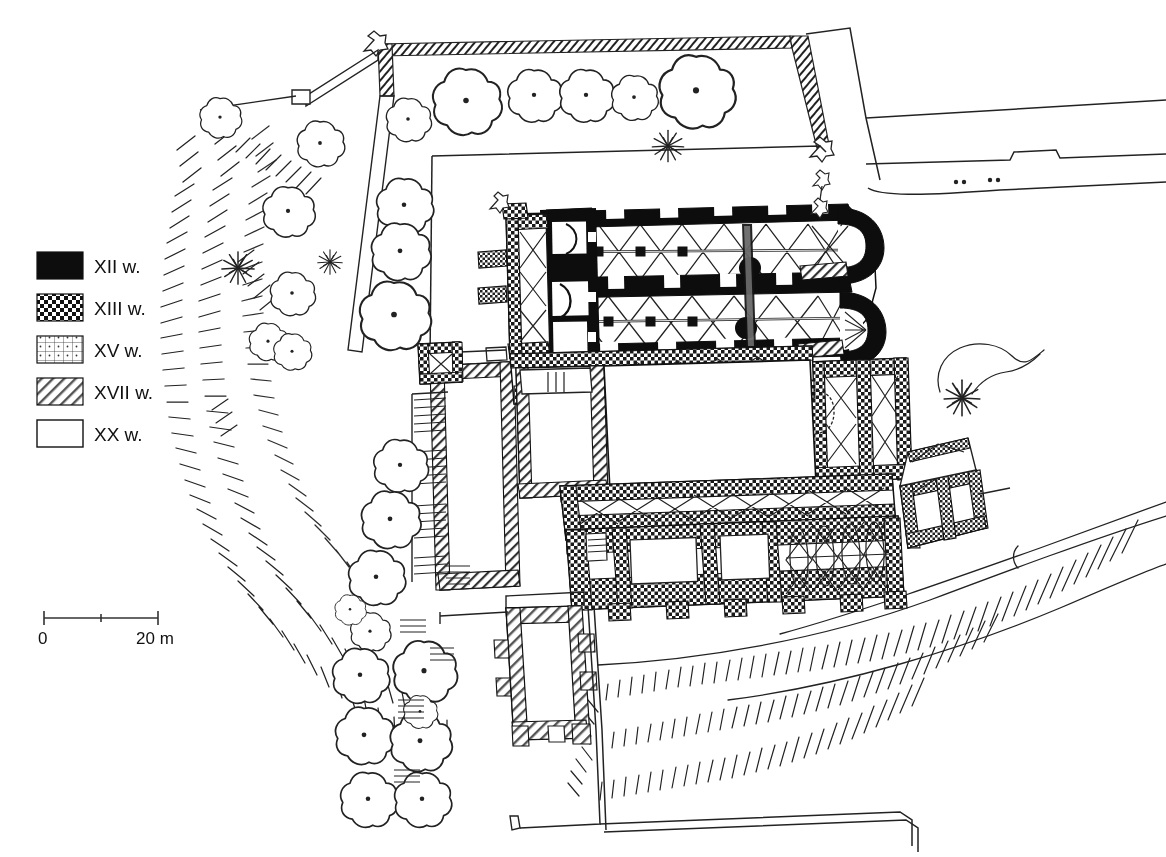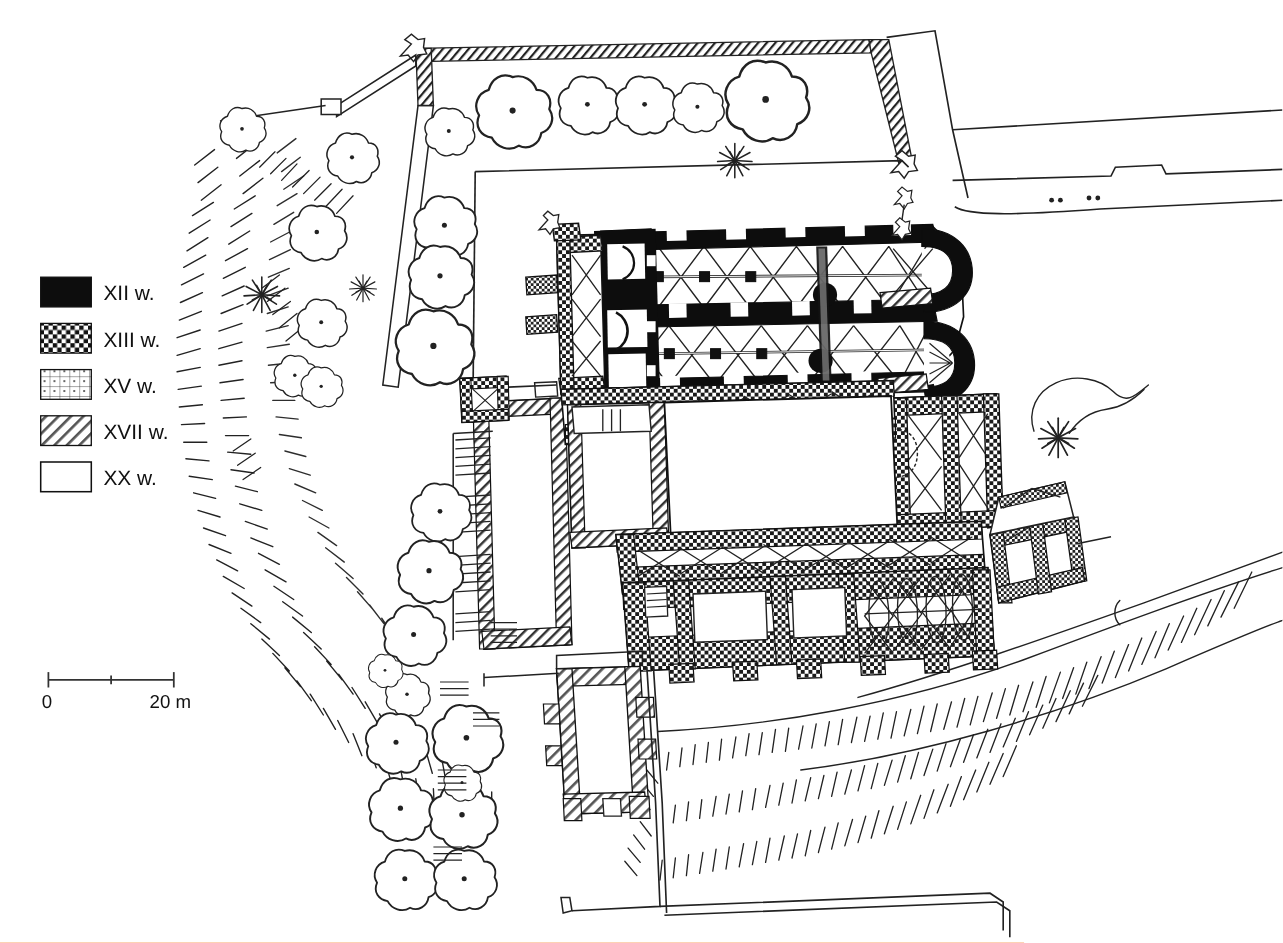--- a/index.html
+++ b/index.html
@@ -1,19 +1,19 @@
 <!DOCTYPE html>
 <html><head>
 <meta charset="utf-8">
 <title>Site Plan</title>
 <style>
   html,body{margin:0;padding:0;background:#ffffff;}
   body{width:1166px;height:857px;overflow:hidden;
        font-family:"Liberation Sans","DejaVu Sans",sans-serif;}
-  #stage{position:relative;width:931px;height:857px;background:#f97316;}
+  #stage{position:relative;width:931px;height:857px;background:#bef264;}
   svg#plan{position:absolute;left:0;top:0;width:1166px;height:857px;display:block;}
   .lg-text{font-family:"Liberation Sans","DejaVu Sans",sans-serif;font-size:19px;fill:#111;}
   .sc-text{font-family:"Liberation Sans","DejaVu Sans",sans-serif;font-size:17px;fill:#111;}
 </style>
 </head>
 <body>
 
 <div id="stage">
 <svg id="plan" viewBox="0 0 1166 857" xmlns="http://www.w3.org/2000/svg">
   <defs>

